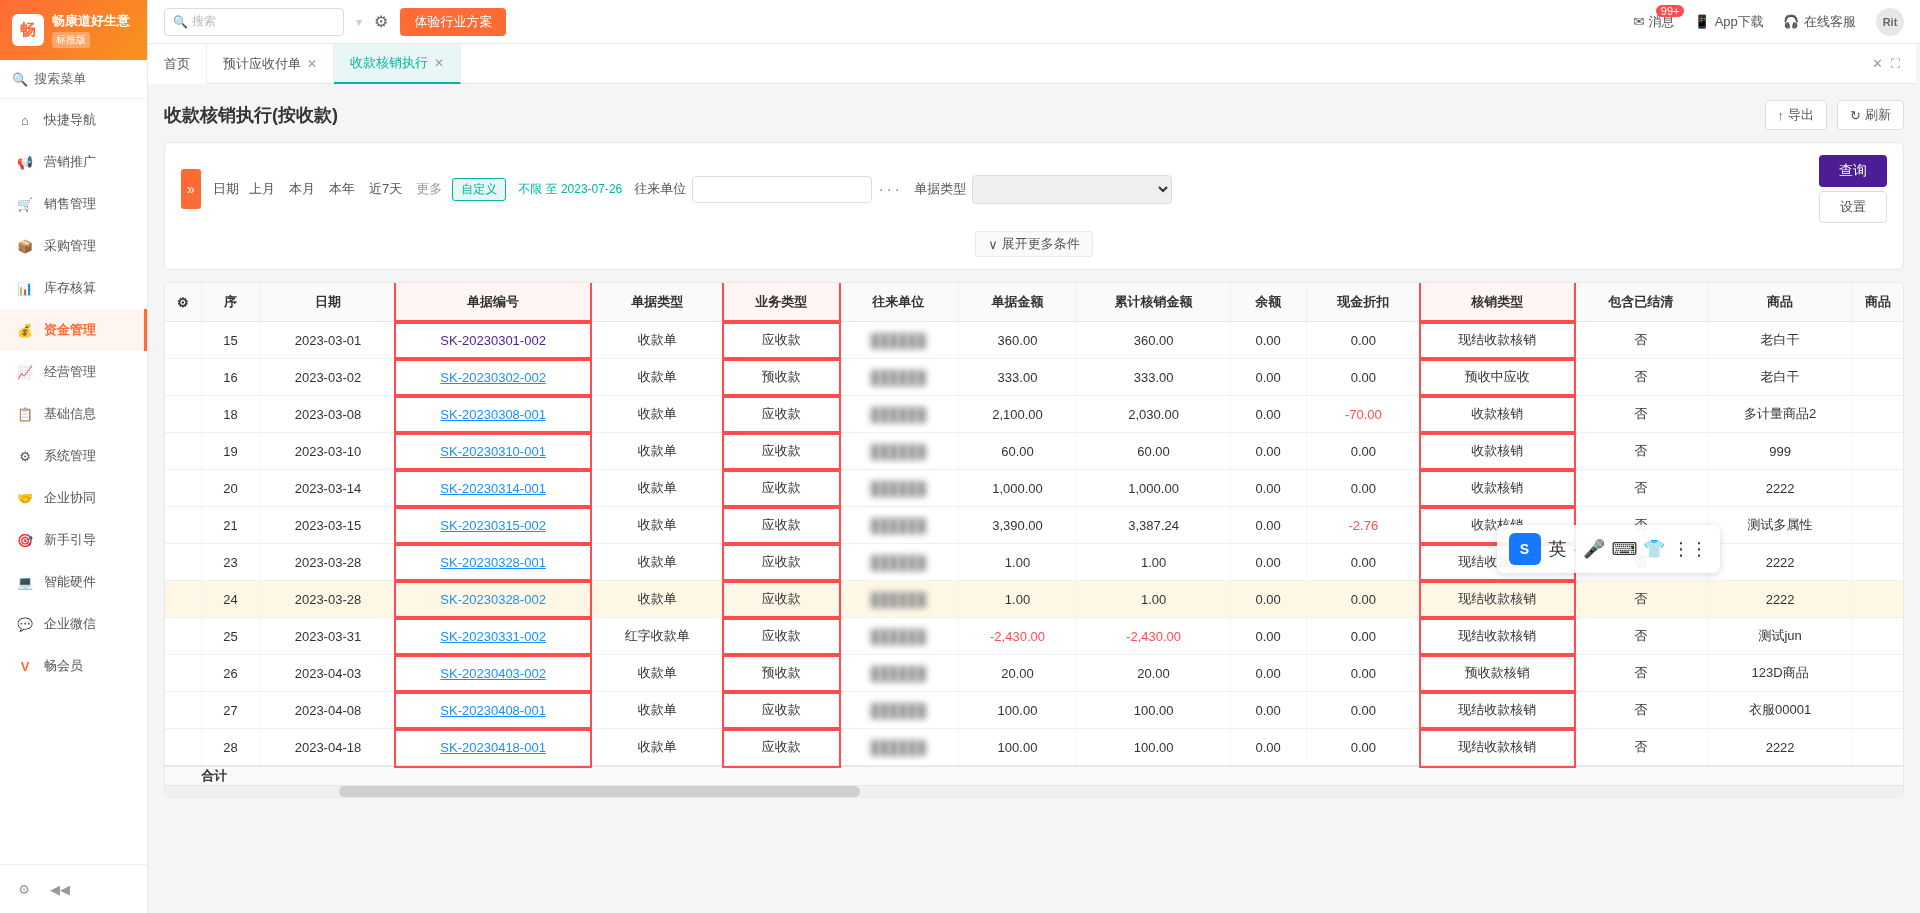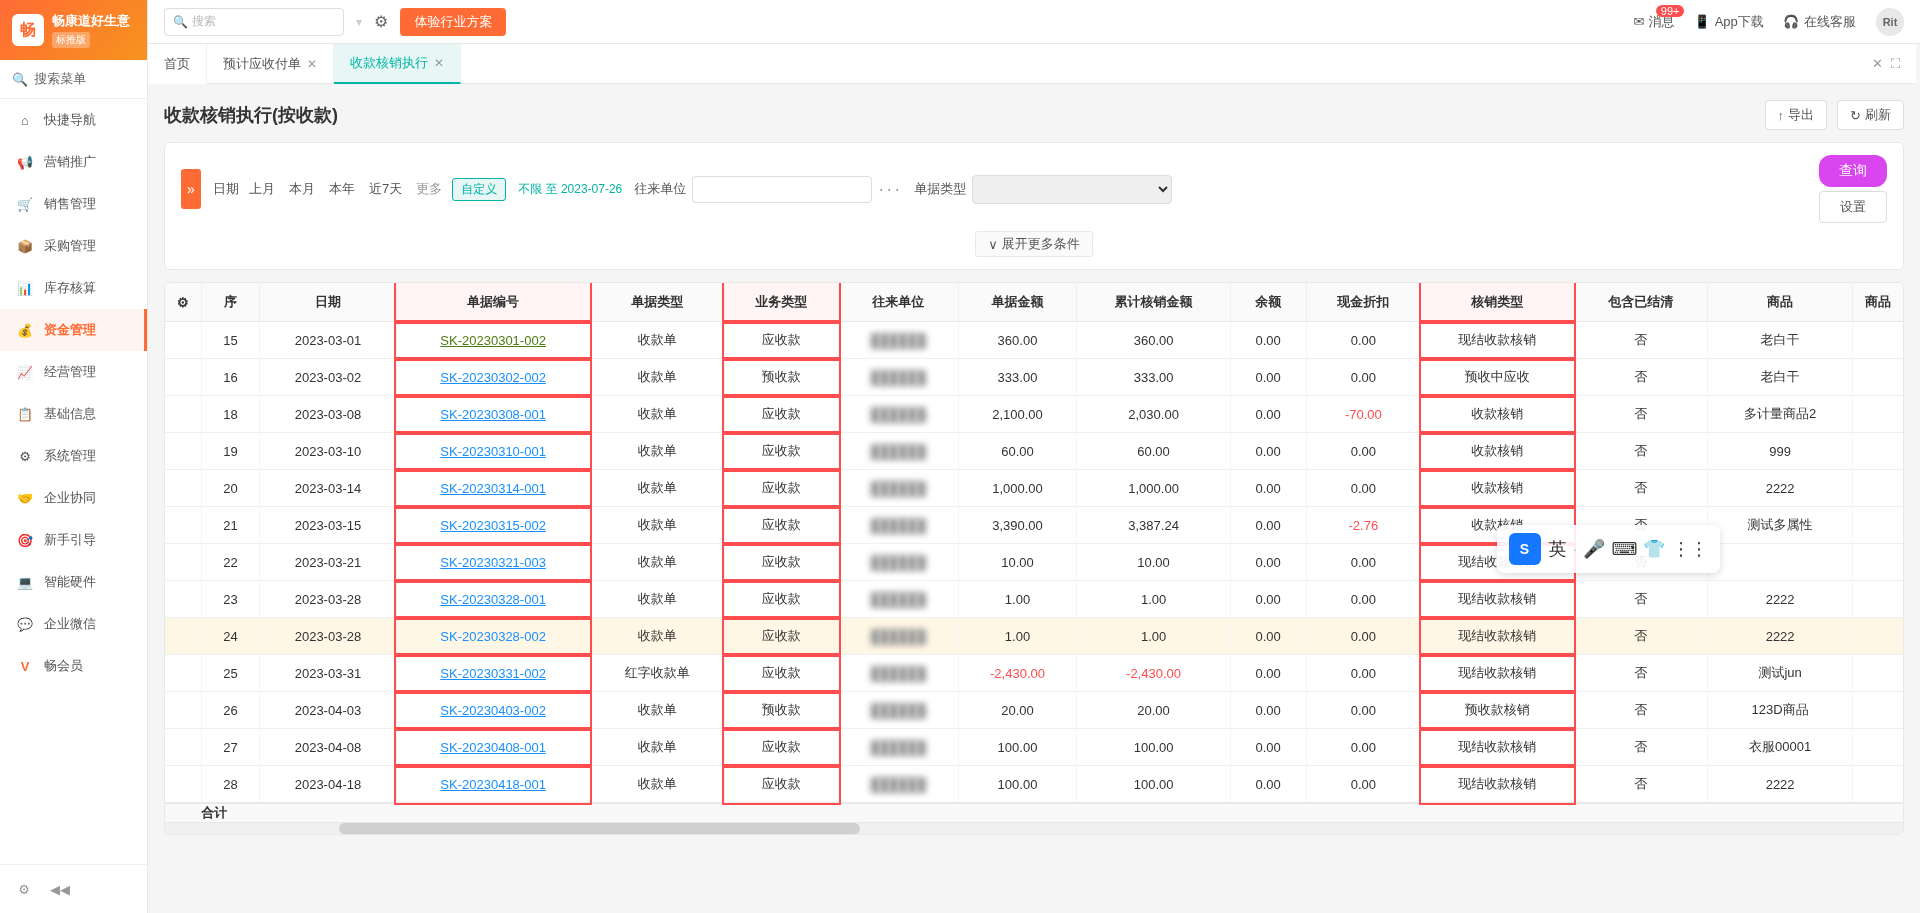--- a/index.html
+++ b/index.html
@@ -101,21 +101,21 @@
       border: 1px solid #ddd; border-radius: 4px; padding: 5px 10px; font-size: 13px;
       width: 180px; color: #333; outline: none;
     }
     .filter-dots { color: #999; font-size: 18px; letter-spacing: 2px; }
     .filter-select-group { display: flex; align-items: center; gap: 6px; flex: 1; }
     .filter-select {
       border: 1px solid #ddd; border-radius: 4px; padding: 5px 10px; font-size: 13px;
       color: #333; outline: none; flex: 1; max-width: 200px;
     }
     .filter-query-btn {
-      background: #d946ef; color: #fff; border: none; border-radius: 12px;
+      background: #4c1d95; color: #fff; border: none; border-radius: 4px;
       padding: 7px 20px; font-size: 14px; cursor: pointer; white-space: nowrap;
     }
     .filter-set-btn {
       background: #fff; color: #555; border: 1px solid #ddd; border-radius: 4px;
       padding: 6px 16px; font-size: 13px; cursor: pointer; white-space: nowrap;
     }
     .expand-more-row { display: flex; justify-content: center; margin-top: 8px; }
     .expand-more-btn {
       display: flex; align-items: center; gap: 4px; color: #555; cursor: pointer; font-size: 13px;
       padding: 3px 12px; border: 1px solid #e8e8e8; border-radius: 3px; background: #fafafa;
@@ -378,21 +378,21 @@
             <th>包含已结清</th>
             <th>商品</th>
             <th>商品</th>
           </tr>
         </thead>
         <tbody id="table-body">
         <tr>
               <td></td>
               <td>15</td>
               <td>2023-03-01</td>
-              <td style="outline:2px solid #ff4d4f;"><span style="color: #4d7c0f; text-decoration: underline; cursor: pointer;">SK-20230301-002</span></td>
+              <td style="outline:2px solid #ff4d4f;"><span style="color: #4c1d95; cursor: pointer;">SK-20230301-002</span></td>
               <td>收款单</td>
               <td style="outline:2px solid #ff4d4f;">应收款</td>
               <td style="color:transparent;text-shadow:0 0 6px #999;">██████</td>
               <td>360.00</td>
               <td>360.00</td>
               <td>0.00</td>
               <td>0.00</td>
               <td style="outline:2px solid #ff4d4f;">现结收款核销</td>
               <td>否</td>
               <td>老白干</td>
@@ -474,37 +474,20 @@
               <td>收款单</td>
               <td style="outline:2px solid #ff4d4f;">应收款</td>
               <td style="color:transparent;text-shadow:0 0 6px #999;">██████</td>
               <td>3,390.00</td>
               <td>3,387.24</td>
               <td>0.00</td>
               <td style="color:#ff4d4f;">-2.76</td>
               <td style="outline:2px solid #ff4d4f;">收款核销</td>
               <td>否</td>
               <td>测试多属性</td>
-              <td style="width:50px;"></td>
-            </tr>
-            <tr>
-              <td></td>
-              <td>22</td>
-              <td>2023-03-21</td>
-              <td style="outline:2px solid #ff4d4f;"><span style="color: rgb(24, 144, 255); text-decoration: underline; cursor: pointer;">SK-20230321-003</span></td>
-              <td>收款单</td>
-              <td style="outline:2px solid #ff4d4f;">应收款</td>
-              <td style="color:transparent;text-shadow:0 0 6px #999;">██████</td>
-              <td>10.00</td>
-              <td>10.00</td>
-              <td>0.00</td>
-              <td>0.00</td>
-              <td style="outline:2px solid #ff4d4f;">现结收款核销</td>
-              <td>否</td>
-              <td></td>
               <td style="width:50px;"></td>
             </tr>
             <tr>
               <td></td>
               <td>23</td>
               <td>2023-03-28</td>
               <td style="outline:2px solid #ff4d4f;"><span style="color: rgb(24, 144, 255); text-decoration: underline; cursor: pointer;">SK-20230328-001</span></td>
               <td>收款单</td>
               <td style="outline:2px solid #ff4d4f;">应收款</td>
               <td style="color:transparent;text-shadow:0 0 6px #999;">██████</td>

